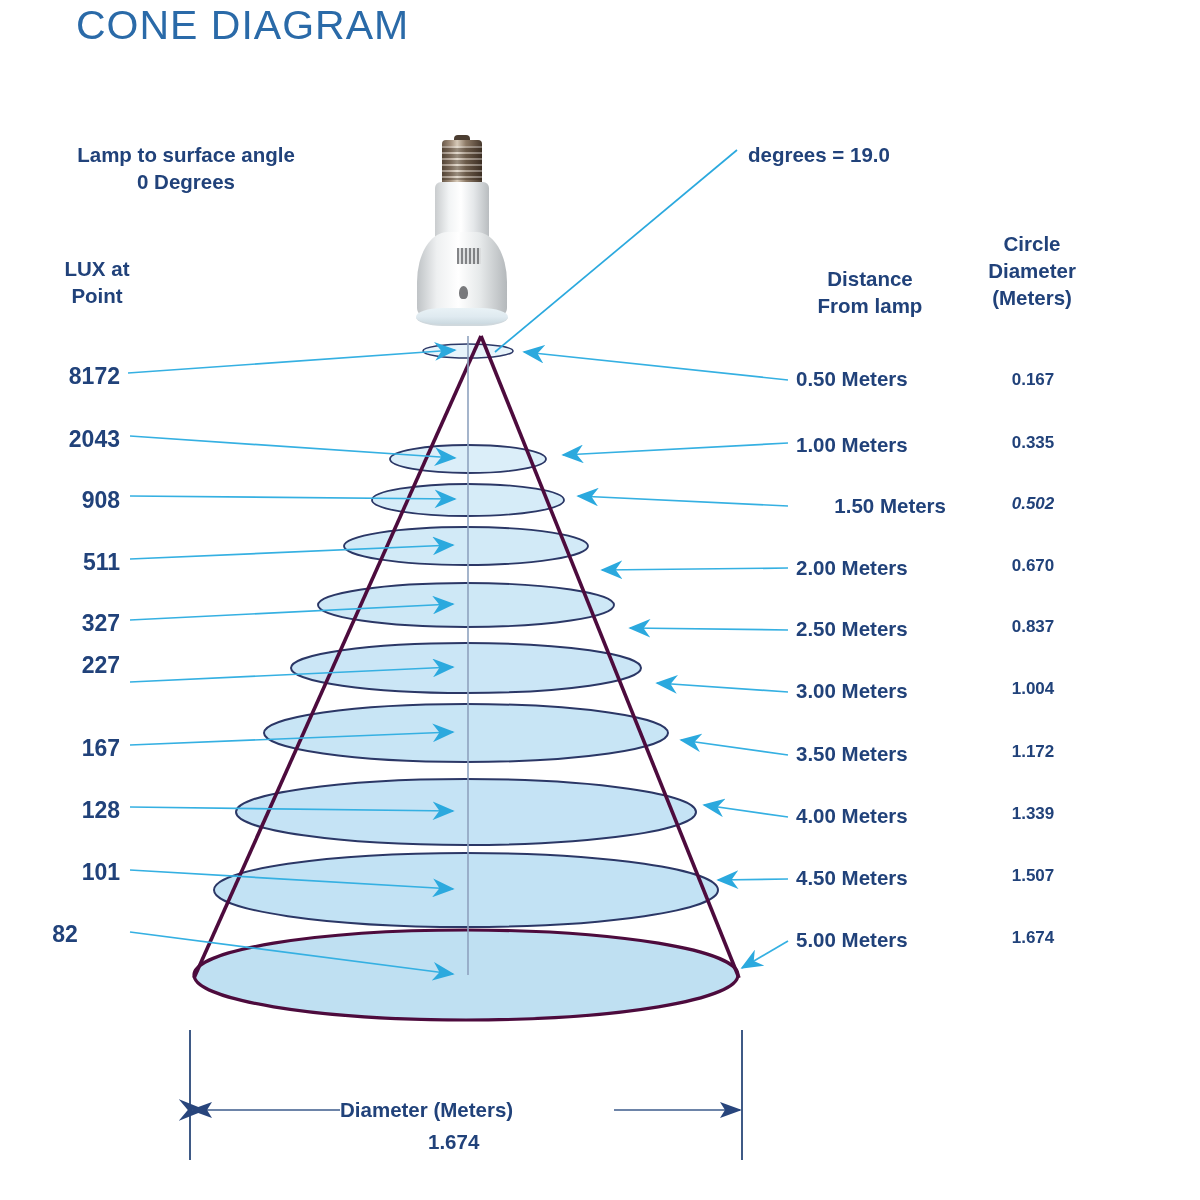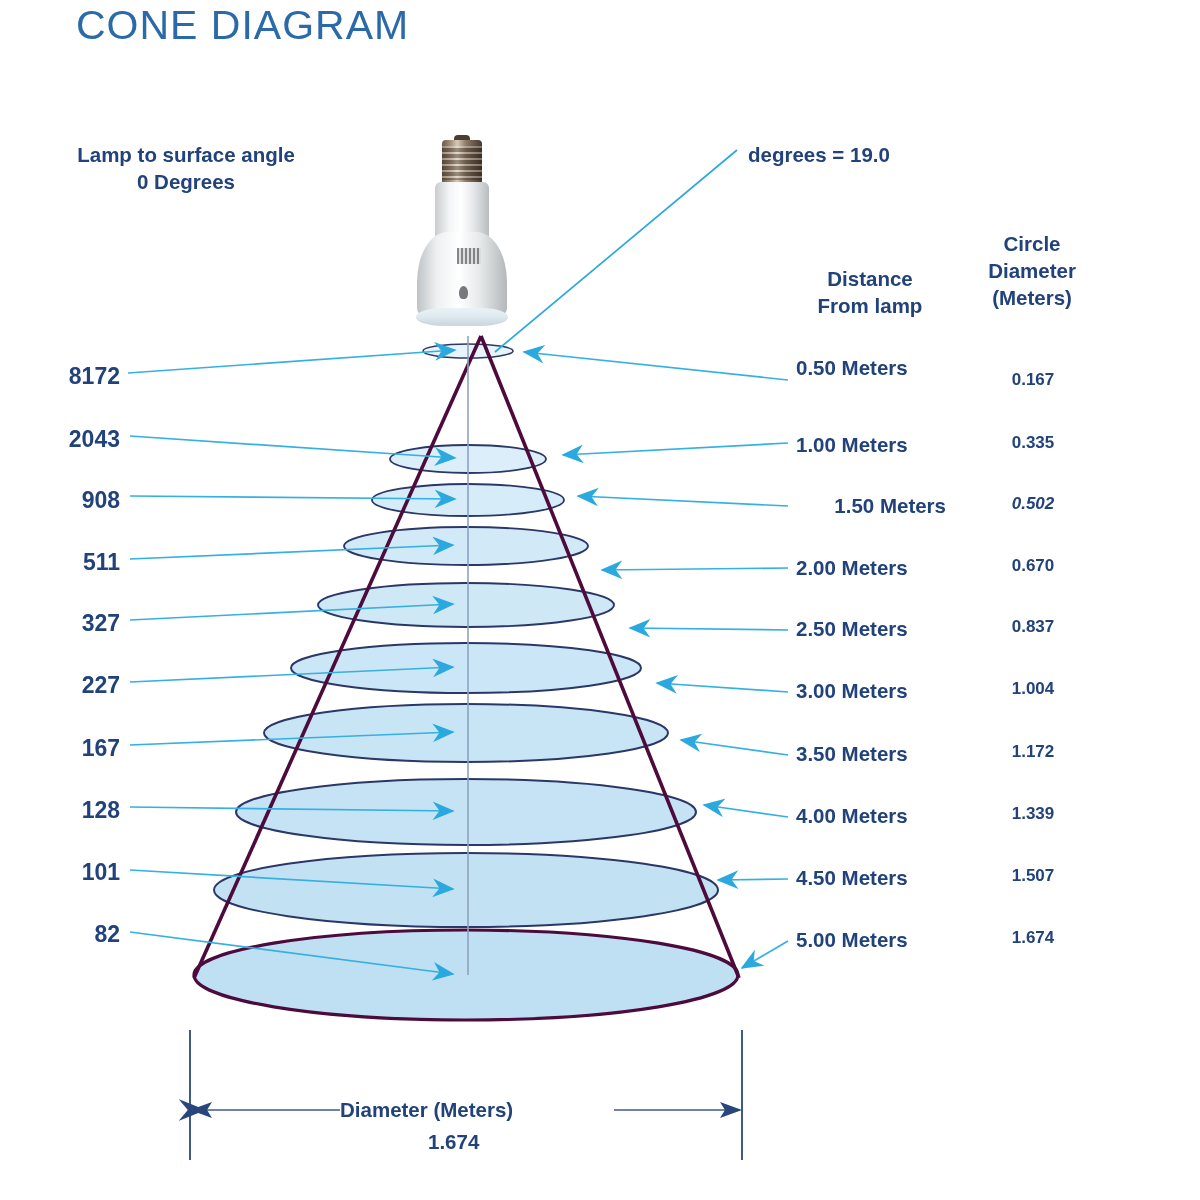--- a/index.html
+++ b/index.html
@@ -171,60 +171,64 @@
 
   <div class="txt hdr" id="lampAngle">
     <div>Lamp to surface angle</div>
     <div>0 Degrees</div>
   </div>
 
   <div class="txt hdr" id="beamAngle">
     <div>degrees = 19.0</div>
   </div>
 
+  <div class="txt hdr" id="luxHdr">
+    <div>LUX at</div>
+    <div>Point</div>
+  </div>
 
   <div class="txt hdr" id="diaHdr">
     <div>Circle</div>
     <div>Diameter</div>
     <div>(Meters)</div>
   </div>
 
   <div class="txt hdr" id="distHdr">
     <div>Distance</div>
     <div>From lamp</div>
   </div>
 
   <div class="txt" id="dimLabel">Diameter (Meters)</div>
   <div class="txt" id="dimValue">1.674</div>
 
   <div id="rows">
       <div class="txt luxv" style="top: 363px;">8172</div>
-      <div class="txt distv" style="top: 356px;">0.50 Meters</div>
+      <div class="txt distv" style="top: 367px;">0.50 Meters</div>
       <div class="txt diav" style="top: 370px;">0.167</div>
       <div class="txt luxv" style="top: 426px;">2043</div>
       <div class="txt distv" style="top: 433px;">1.00 Meters</div>
       <div class="txt diav" style="top: 433px;">0.335</div>
       <div class="txt luxv" style="top: 487px;">908</div>
       <div class="txt distv" style="top: 494px; text-align: right;">1.50 Meters</div>
       <div class="txt diav" style="top: 494px; font-style: italic;">0.502</div>
       <div class="txt luxv" style="top: 549px;">511</div>
       <div class="txt distv" style="top: 556px;">2.00 Meters</div>
       <div class="txt diav" style="top: 556px;">0.670</div>
       <div class="txt luxv" style="top: 610px;">327</div>
       <div class="txt distv" style="top: 617px;">2.50 Meters</div>
       <div class="txt diav" style="top: 617px;">0.837</div>
-      <div class="txt luxv" style="top: 672px;">227</div>
+      <div class="txt luxv" style="top: 652px;">227</div>
       <div class="txt distv" style="top: 679px;">3.00 Meters</div>
       <div class="txt diav" style="top: 679px;">1.004</div>
       <div class="txt luxv" style="top: 735px;">167</div>
       <div class="txt distv" style="top: 742px;">3.50 Meters</div>
       <div class="txt diav" style="top: 742px;">1.172</div>
       <div class="txt luxv" style="top: 797px;">128</div>
       <div class="txt distv" style="top: 804px;">4.00 Meters</div>
       <div class="txt diav" style="top: 804px;">1.339</div>
       <div class="txt luxv" style="top: 859px;">101</div>
       <div class="txt distv" style="top: 866px;">4.50 Meters</div>
       <div class="txt diav" style="top: 866px;">1.507</div>
-      <div class="txt luxv" style="top: 921px;">82</div>
+      <div class="txt luxv" style="top: 921px; text-align: center;">82</div>
       <div class="txt distv" style="top: 928px;">5.00 Meters</div>
       <div class="txt diav" style="top: 928px;">1.674</div>
     </div>
 </div>
 
 </body></html>

